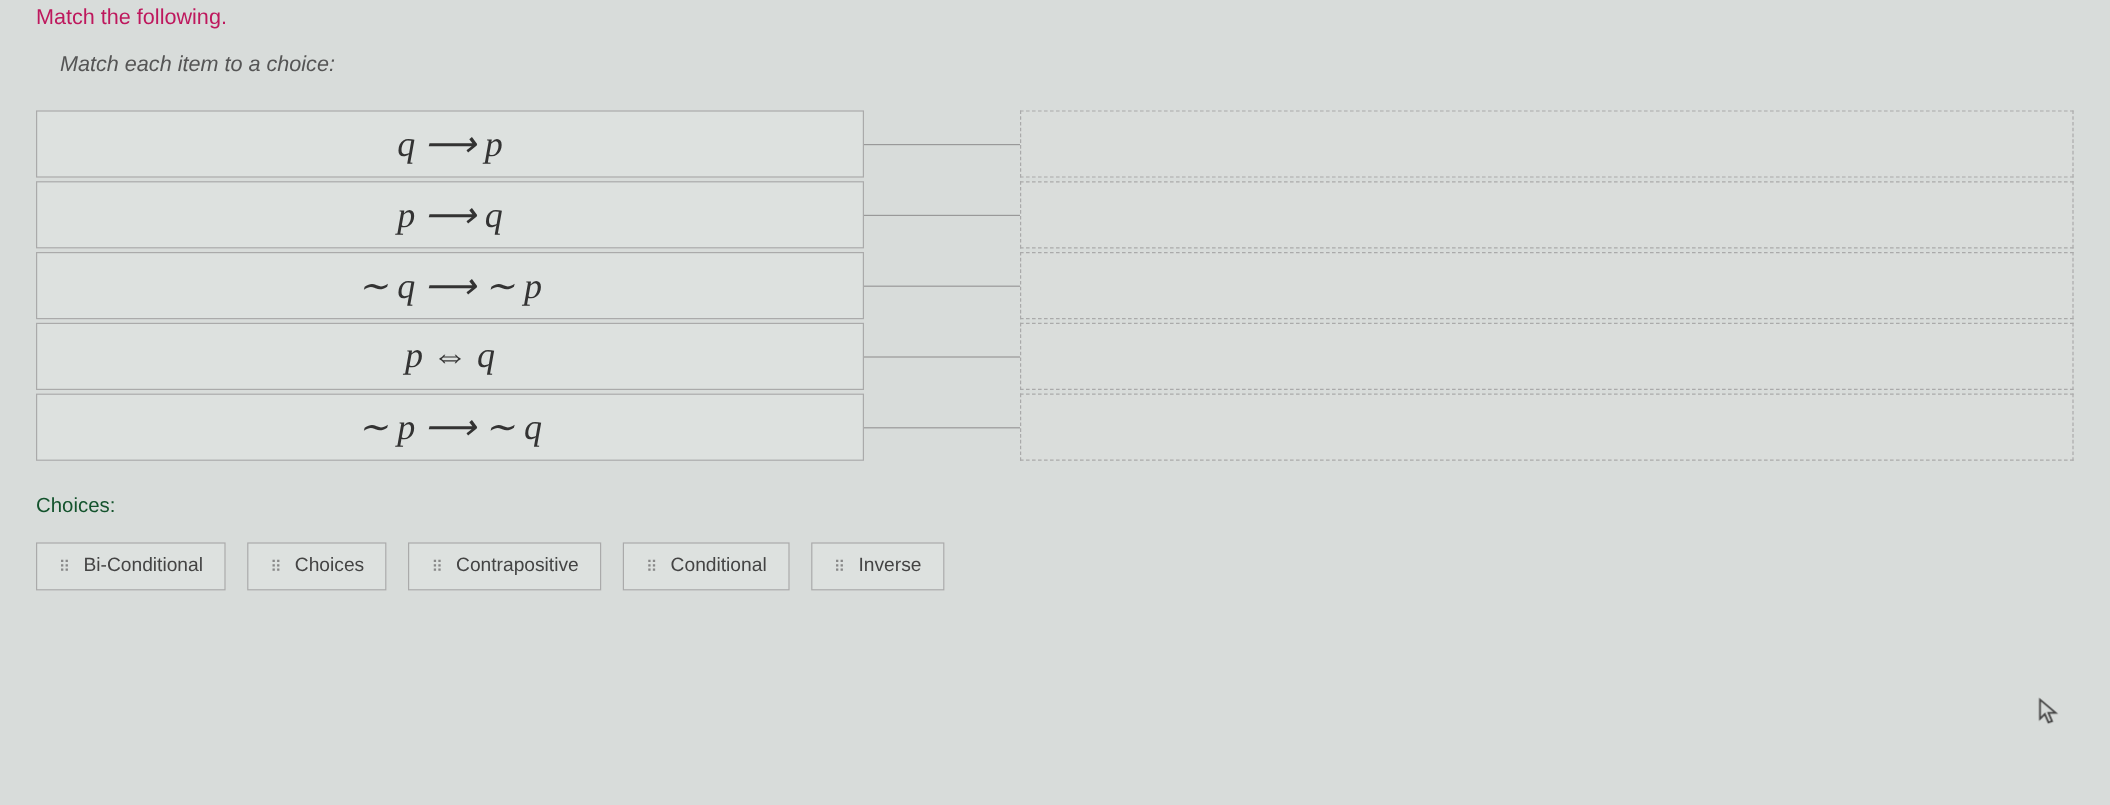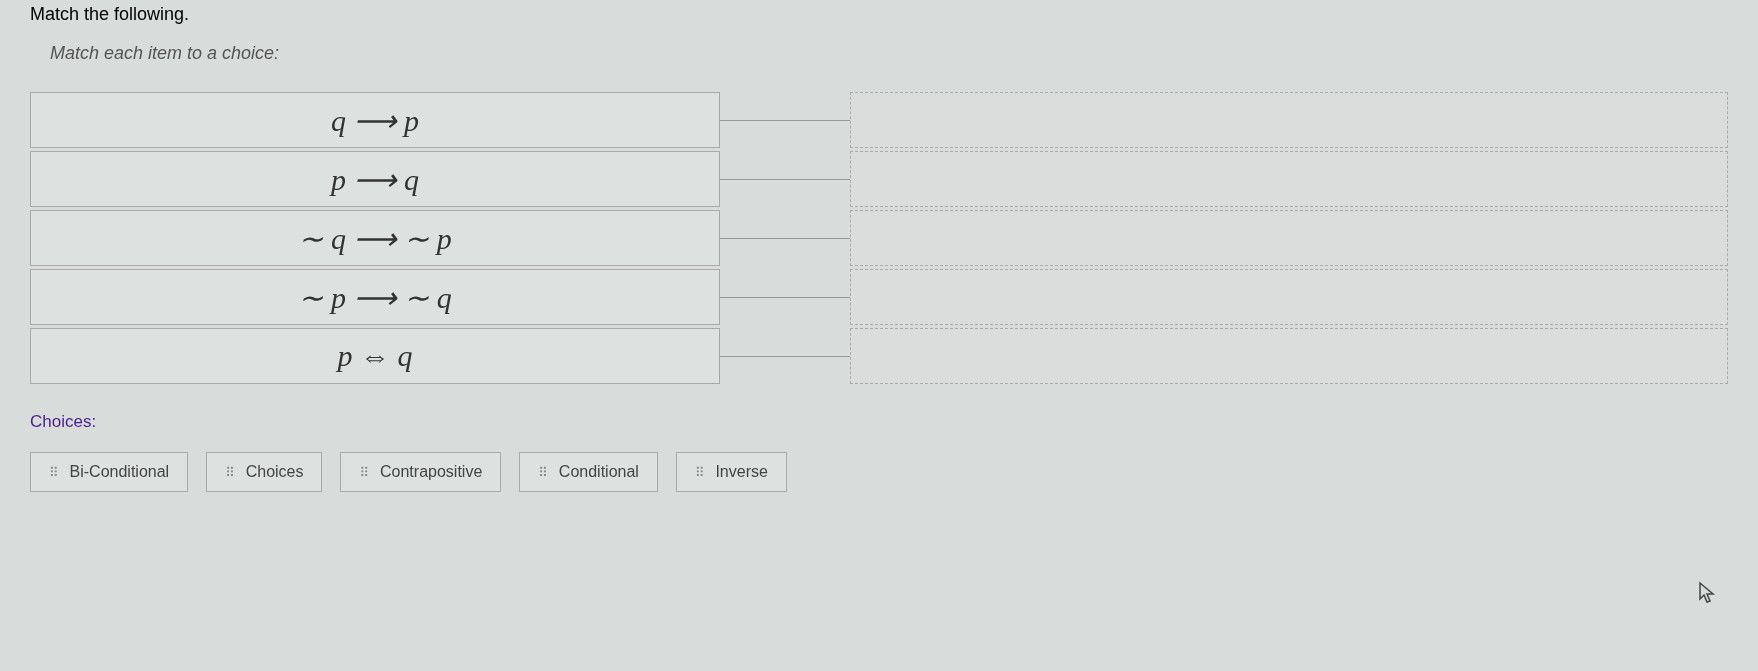--- a/index.html
+++ b/index.html
@@ -4,21 +4,21 @@
   <style>
     * { margin: 0; padding: 0; box-sizing: border-box; }
     body {
       font-family: Arial, sans-serif;
       background: #d8dcda;
       padding: 0 30px 30px 30px;
       color: #444;
     }
     .heading {
       font-size: 18px;
-      color: #000000;
+      color: #be185d;
       margin-bottom: 18px;
       margin-top: 4px;
     }
     .subheading {
       font-style: italic;
       font-size: 18px;
       color: #555;
       margin-bottom: 28px;
       margin-left: 20px;
     }
@@ -35,21 +35,21 @@
       color: #333;
       position: relative;
     }
     .target-box {
       border: 1px dashed #aaa;
       height: 56px;
       background: rgba(255,255,255,0.05);
     }
     .choices-label {
       font-size: 17px;
-      color: #4c1d95;
+      color: #14532d;
       margin-bottom: 20px;
     }
     .choices-row {
       display: flex;
       gap: 18px;
       align-items: center;
     }
     .choice-chip {
       border: 1px solid #aaa;
       background: rgba(255,255,255,0.15);
@@ -114,26 +114,26 @@
     <div class="item-box">p  ⟶  q</div>
     <div class="connector-line"></div>
     <div class="target-box"></div>
   </div>
   <div class="match-row">
     <div class="item-box">∼ q  ⟶ ∼ p</div>
     <div class="connector-line"></div>
     <div class="target-box"></div>
   </div>
   <div class="match-row">
-    <div class="item-box">∼ p  ⟶  ∼ q</div>
+    <div class="item-box">p  ⇔  q</div>
     <div class="connector-line"></div>
     <div class="target-box"></div>
   </div>
   <div class="match-row">
-    <div class="item-box">p  ⇔  q</div>
+    <div class="item-box">∼ p  ⟶  ∼ q</div>
     <div class="connector-line"></div>
     <div class="target-box"></div>
   </div>
 </div>
 
 <div style="height:28px"></div>
 
 <div class="choices-label">Choices:</div>
 
 <div class="choices-row">

